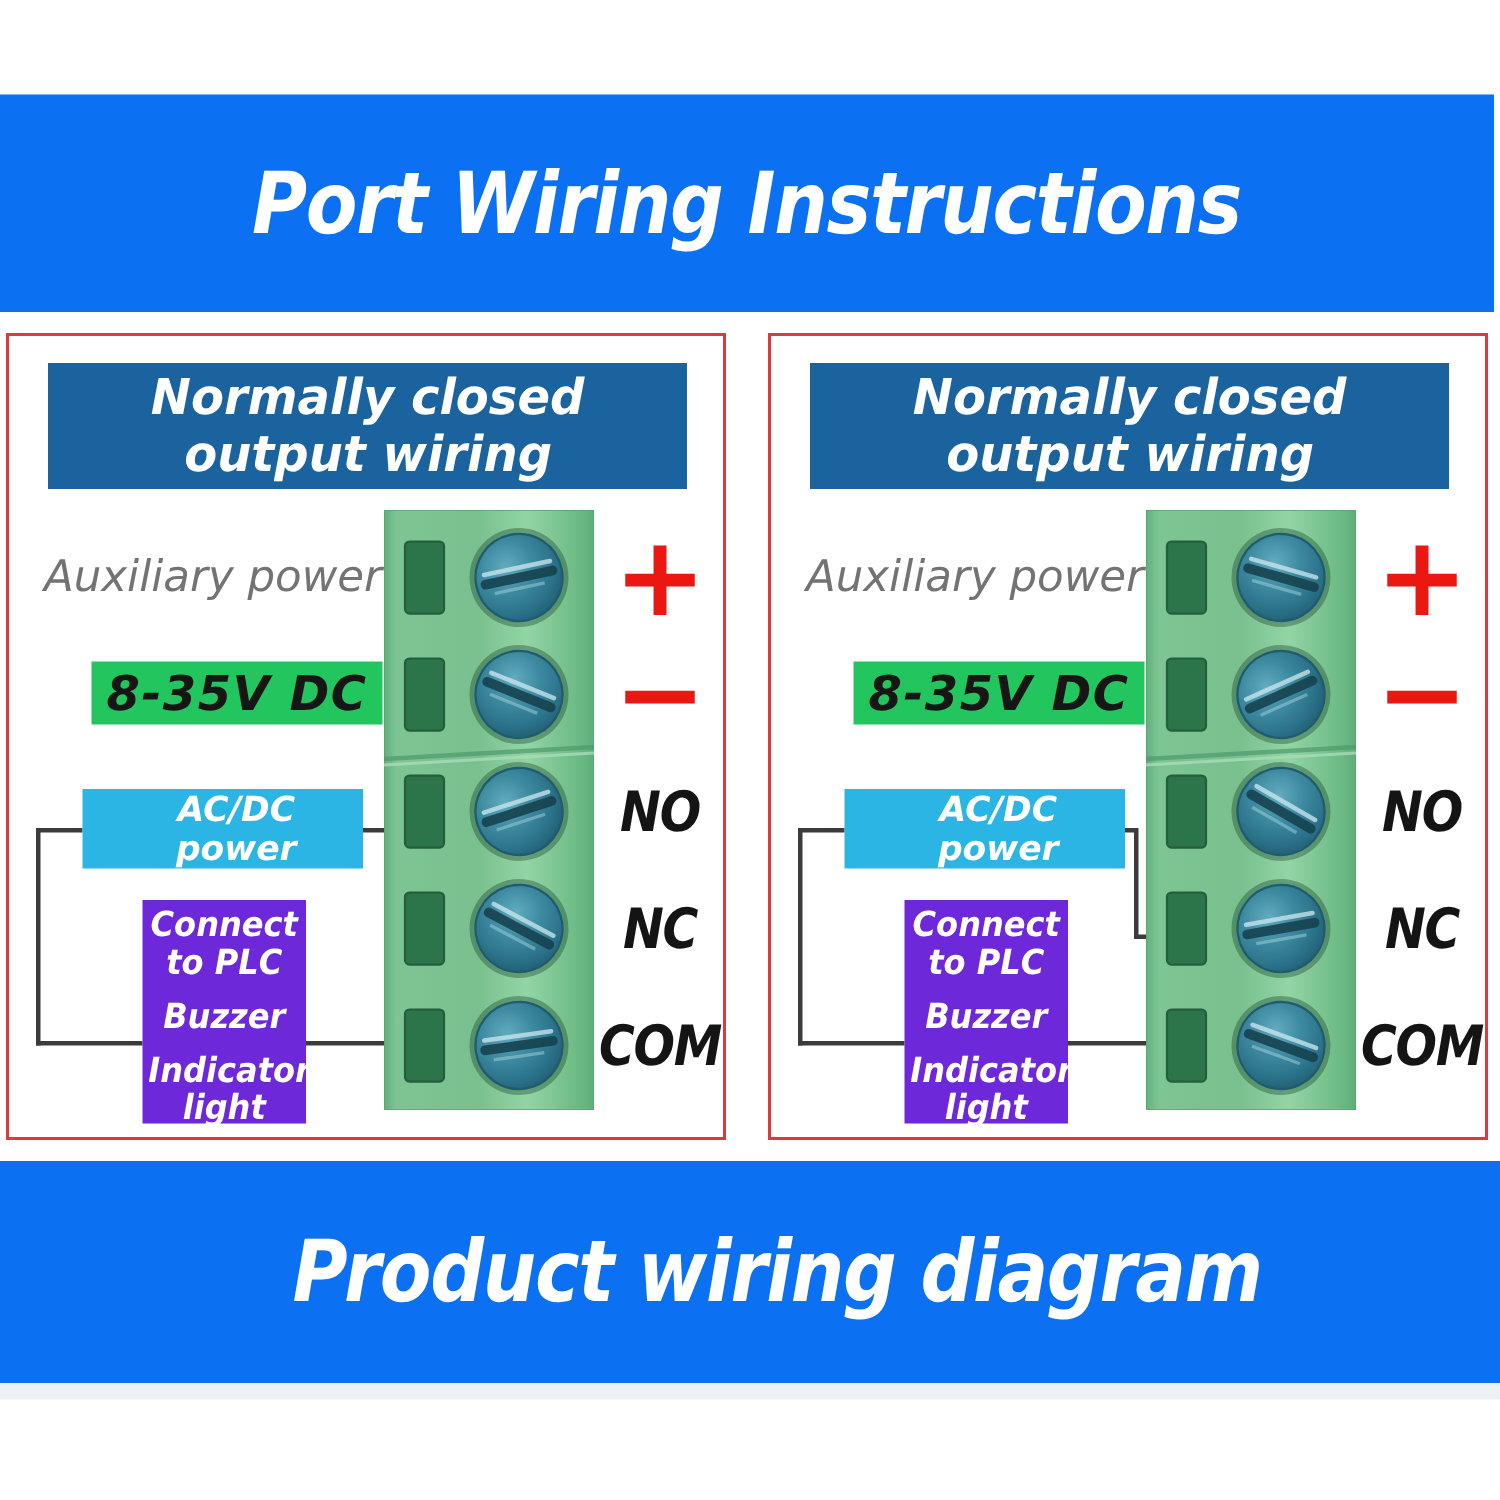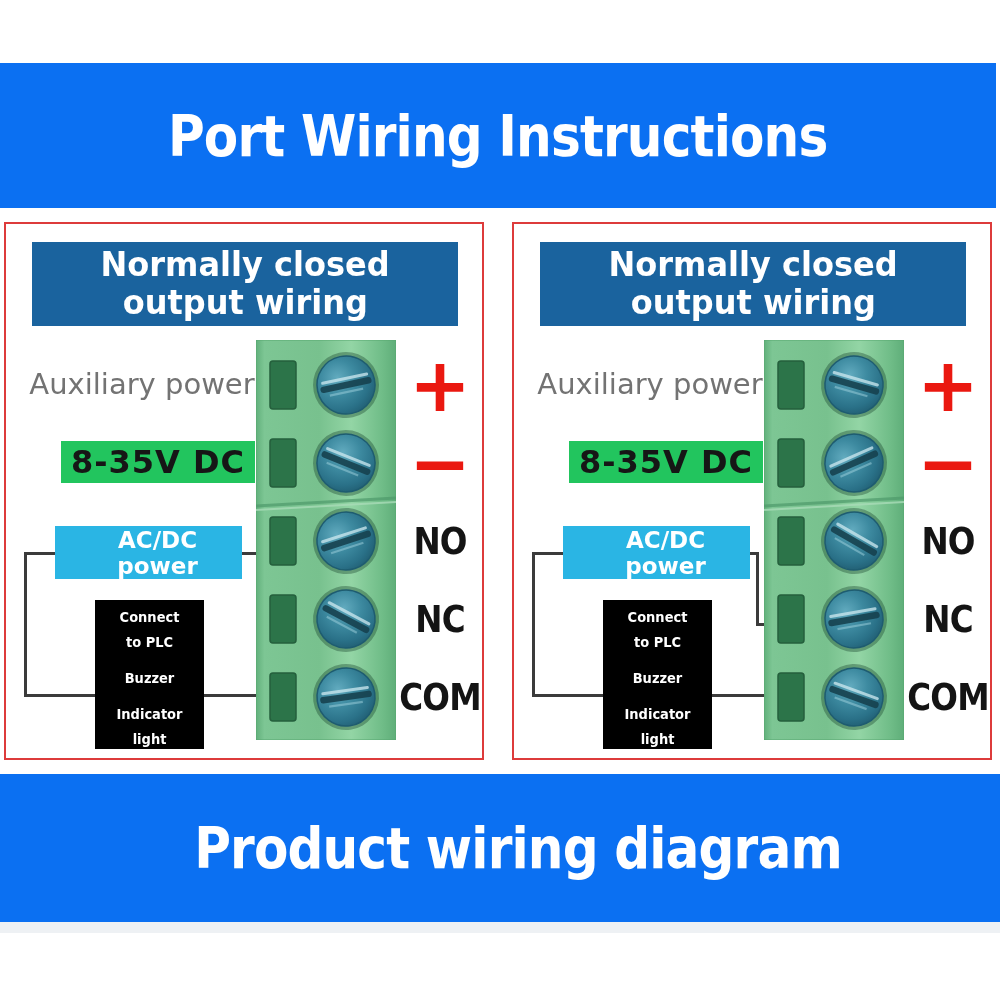--- a/index.html
+++ b/index.html
@@ -1,18 +1,18 @@
 <!DOCTYPE html>
 <html><head>
 <meta charset="utf-8">
 <style>
   html,body{margin:0;padding:0;background:#fff;}
   .stage{
     position:relative;width:1000px;height:1000px;background:#ffffff;
-    font-family:"DejaVu Sans","Liberation Sans",sans-serif;overflow:hidden;
+    font-family:"DejaVu Sans","Liberation Sans",sans-serif;overflow:hidden;font-style:italic;
   }
   
   .banner{
     position:absolute;left:0;width:996px;background:#0b70f2;
     display:flex;align-items:center;justify-content:center;
   }
   .banner.top{top:63px;height:145px;}
   .banner.bottom{top:774px;height:148px;padding-left:20px;}
   .banner .txt{
     color:#ffffff;font-weight:bold;font-size:57px;white-space:nowrap;
@@ -36,22 +36,22 @@
   .volt-label{position:absolute;left:24px;top:219px;width:256px;text-align:center;
     font-size:32px;font-weight:bold;color:#161616;letter-spacing:1px;white-space:nowrap;}
   .volt-label .bgpad{background:#22c55e;padding:2px 10px;}
   
   .supply-box{
     position:absolute;left:49px;top:302px;width:187px;height:53px;background:#2ab5e4;
     color:#fff;text-align:center;font-weight:bold;font-size:23px;line-height:26px;
     box-sizing:border-box;padding-top:1px;padding-left:18px;
   }
   .load-box{
-    position:absolute;left:89px;top:376px;width:109px;height:149px;background:#000000;
-    color:#fff;text-align:center;font-weight:bold;font-size:14px;line-height:25px;
+    position:absolute;left:89px;top:376px;width:109px;height:149px;background:#6d28d9;
+    color:#fff;text-align:center;font-weight:bold;font-size:23px;line-height:25px;
     box-sizing:border-box;padding-top:5px;
   }
   .load-box .ln{display:block;white-space:nowrap;transform:scaleX(0.93);}
   .load-box .gap{margin-top:11px;}
   
   .wire{position:absolute;background:#3b3b3b;}
   .w-src-h {left:18px;top:328px;width:31px;height:3px;}
   .w-vert  {left:18px;top:328px;width:3px;height:145px;}
   .w-bot1  {left:18px;top:470px;width:71px;height:3px;}
   .w-bot2  {left:196px;top:470px;width:54px;height:3px;}

